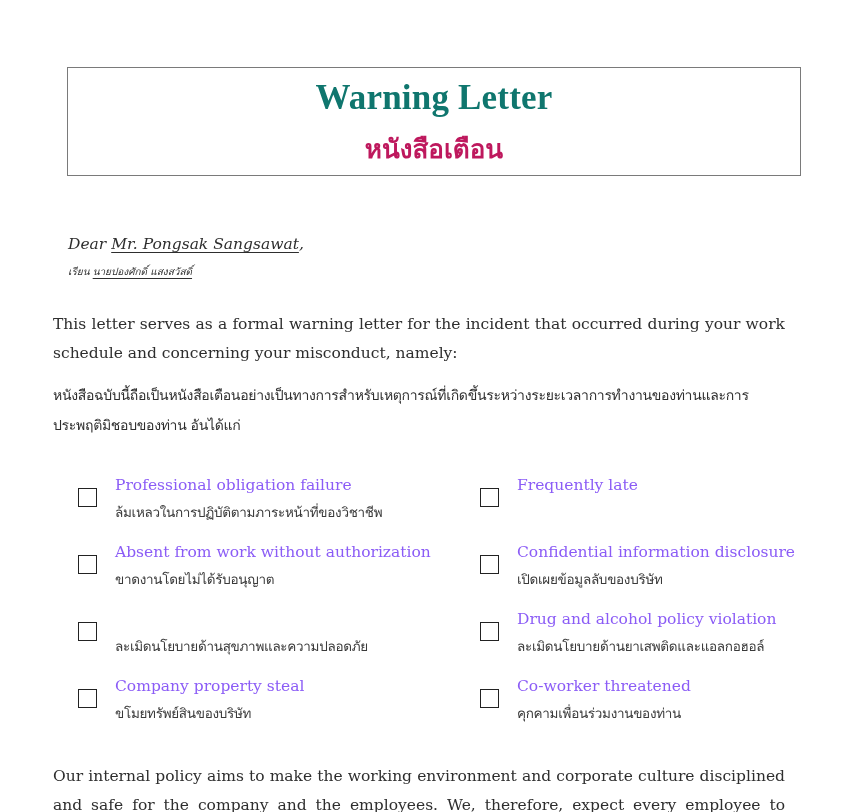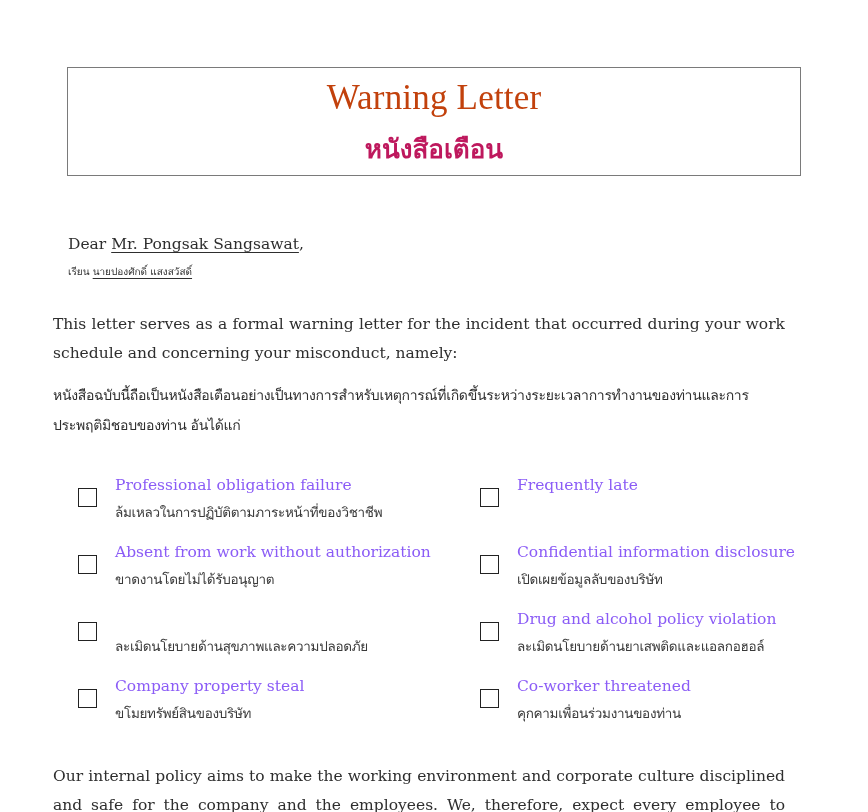--- a/index.html
+++ b/index.html
@@ -23,42 +23,42 @@
       height: 109px;
       border: 1.5px solid #7a7a7a;
       box-sizing: border-box;
       text-align: center;
     }
     .title-en {
       position: absolute;
       left: 0; right: 0;
       top: 10px;
       font-family: "Liberation Serif", "DejaVu Serif", serif;
-      font-weight: normal;
+      font-weight: bold;
       font-size: 35px;
-      color: #c2410c;
+      color: #0f766e;
       letter-spacing: 0.2px;
     }
     .title-th {
       position: absolute;
       left: 0; right: 0;
       top: 60px;
       font-family: "DejaVu Sans", sans-serif;
       font-weight: bold;
       font-size: 26px;
       color: #be185d;
     }
     .salutation {
       position: absolute;
       left: 68px;
       top: 230px;
       font-size: 15.5px;
       line-height: 28px;
     }
-    .salutation .row { white-space: nowrap; }
+    .salutation .row { white-space: nowrap; font-style: italic; }
     .salutation .name {
       text-decoration: underline;
       text-underline-offset: 3px;
       text-decoration-thickness: 1px;
     }
     .salutation .th {
       font-family: "DejaVu Sans", sans-serif;
       font-size: 10px;
     }
     .para {

